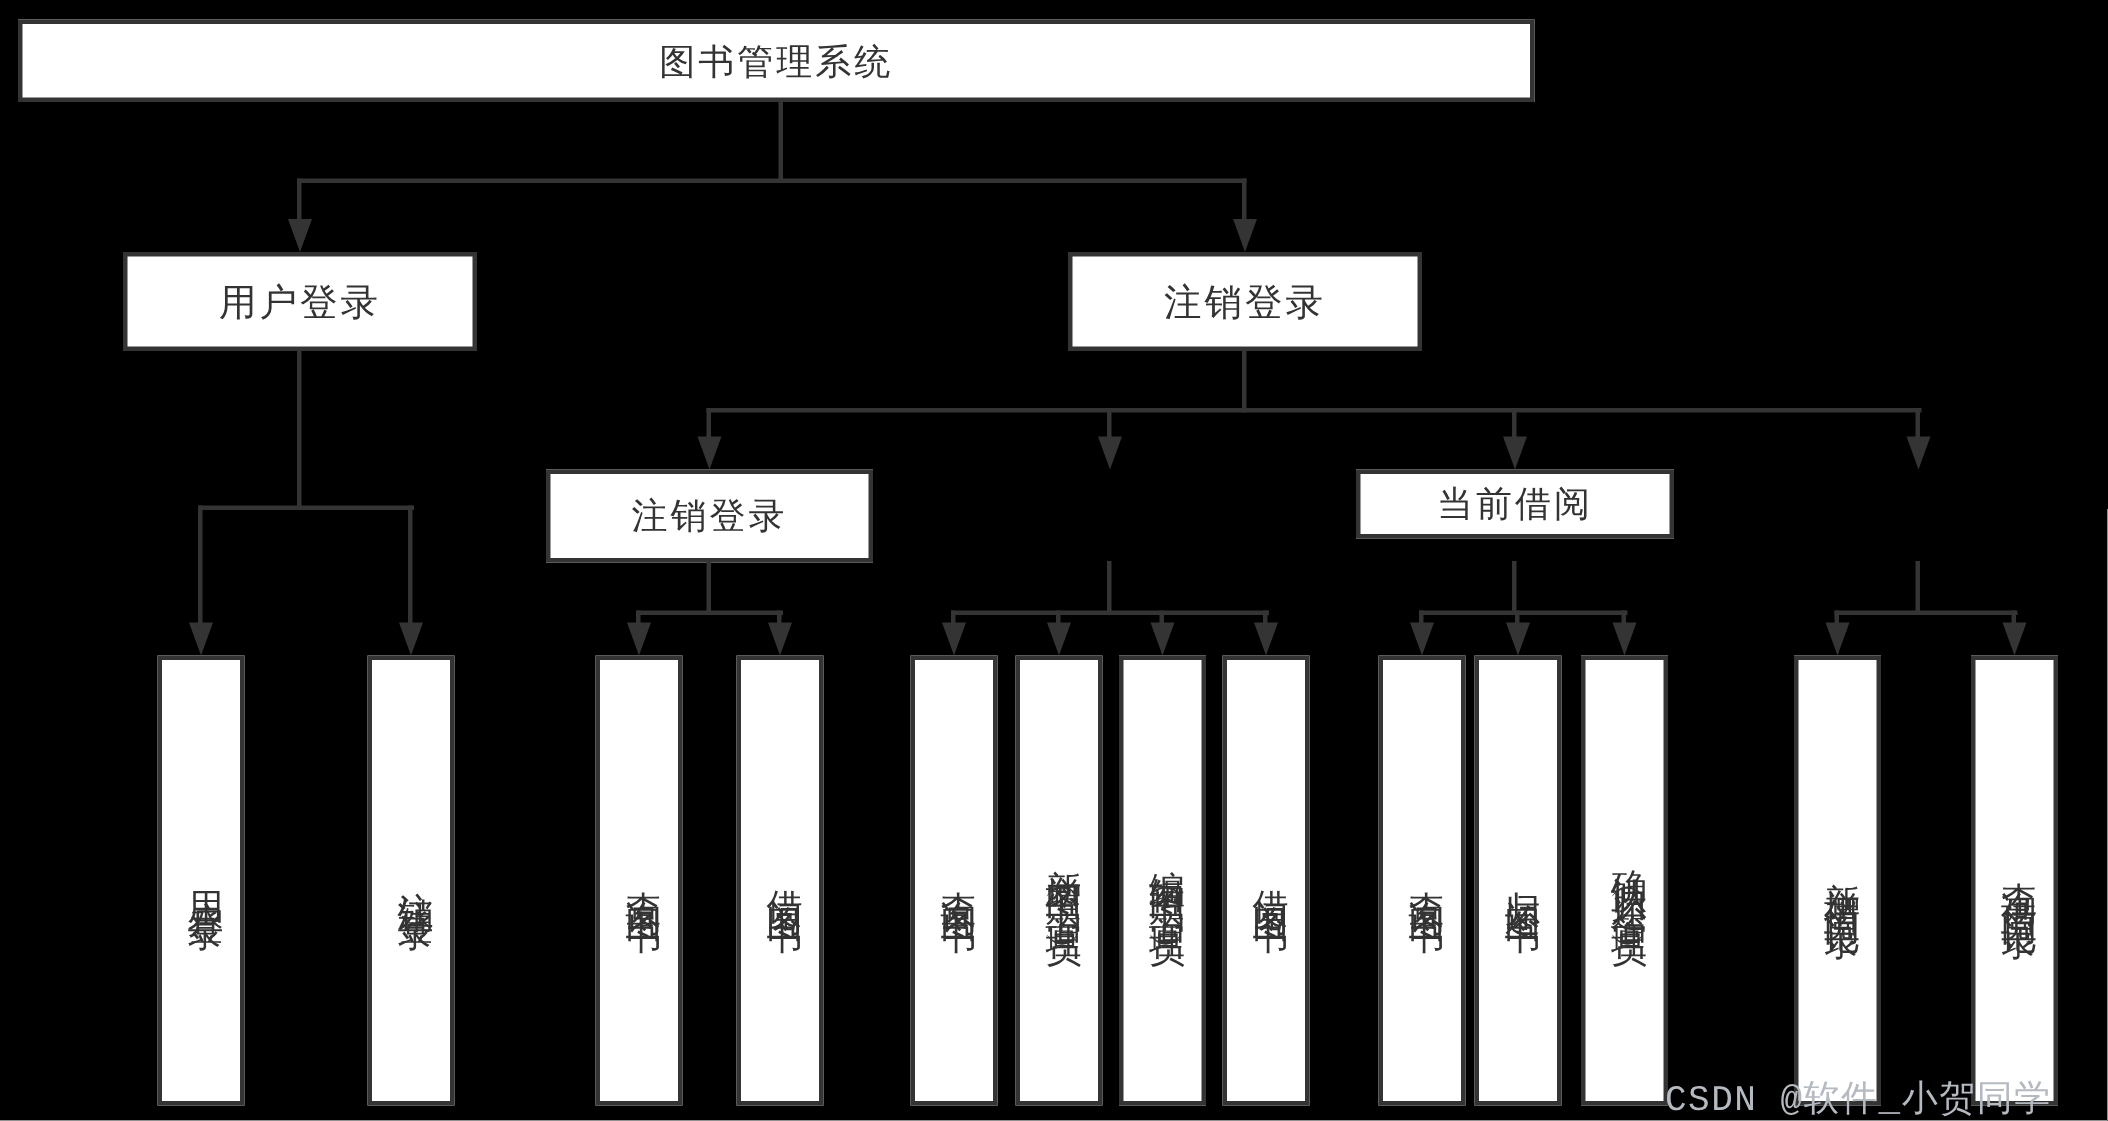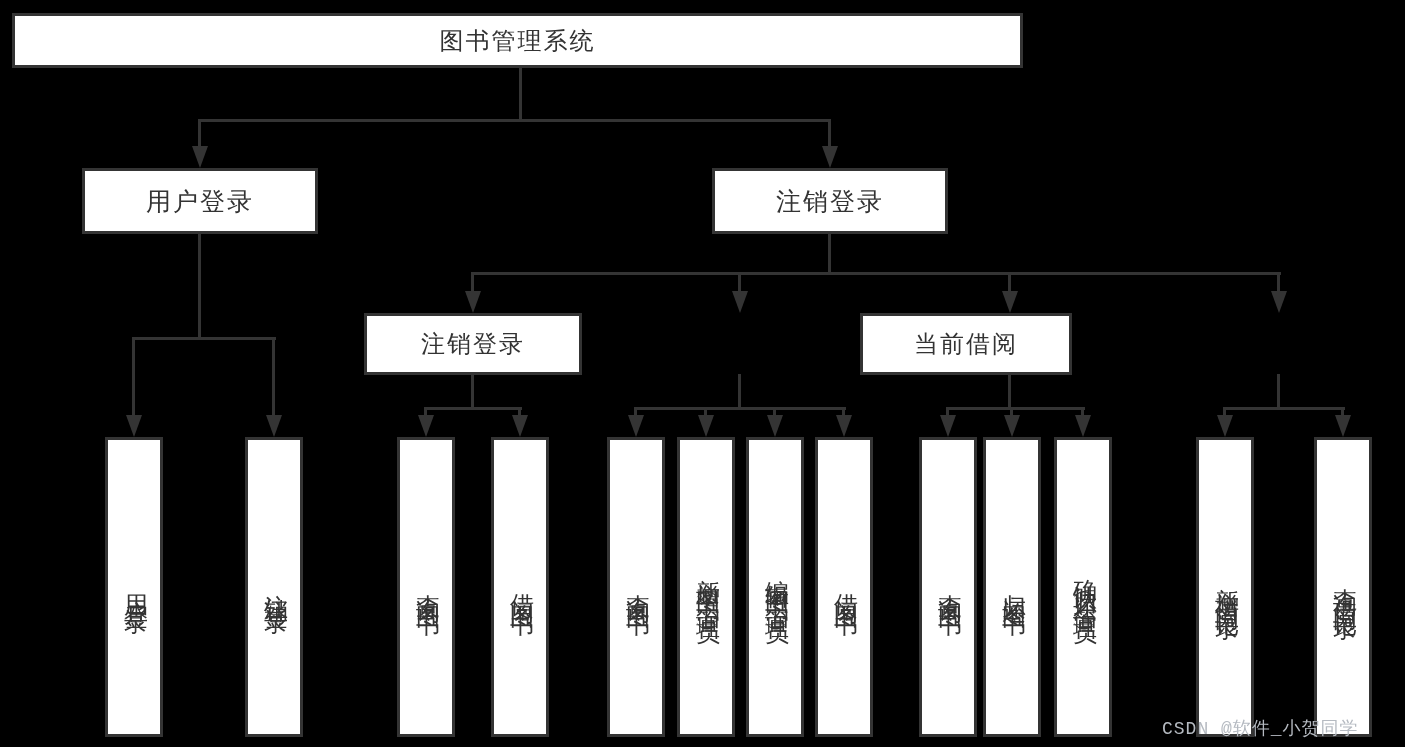--- a/index.html
+++ b/index.html
@@ -15,21 +15,21 @@
   .l2 span{font-size:25px;}
   .lf span{writing-mode:vertical-rl;letter-spacing:6px;font-size:24px;}
   .vl{position:absolute;width:3px;background:#343434;}
   .hl{position:absolute;height:3px;background:#343434;}
   .ar{
     position:absolute;width:0;height:0;
     border-left:8px solid transparent;border-right:8px solid transparent;
     border-top:22px solid #343434;
   }
   .wm{
-    position:absolute;left:1162px;top:716px;font-size:18px;letter-spacing:1px;
+    position:absolute;left:1110px;top:716px;font-size:24px;letter-spacing:1px;
     color:#b5bac1;z-index:5;white-space:nowrap;
   }
 </style>
 </head>
 <body>
 
 <div class="canvas">
 
   <div class="bx" style="left:12px;top:13px;width:1011px;height:55px">
     <span>图书管理系统</span>
@@ -38,21 +38,21 @@
   <div class="bx l2" style="left:82px;top:168px;width:236px;height:66px">
     <span>用户登录</span>
   </div>
   <div class="bx l2" style="left:712px;top:168px;width:236px;height:66px">
     <span>注销登录</span>
   </div>
 
   <div class="bx" style="left:364px;top:313px;width:218px;height:62px">
     <span>注销登录</span>
   </div>
-  <div class="bx" style="left:860px;top:313px;width:212px;height:62px">
+  <div class="bx" style="left:904px;top:313px;width:212px;height:46px">
     <span>当前借阅</span>
   </div>
 
   <div class="bx lf" style="left:105px;top:437px;width:58px;height:300px">
     <span>用户登录</span>
   </div>
   <div class="bx lf" style="left:245px;top:437px;width:58px;height:300px">
     <span>注销登录</span>
   </div>
   <div class="bx lf" style="left:397px;top:437px;width:58px;height:300px">

